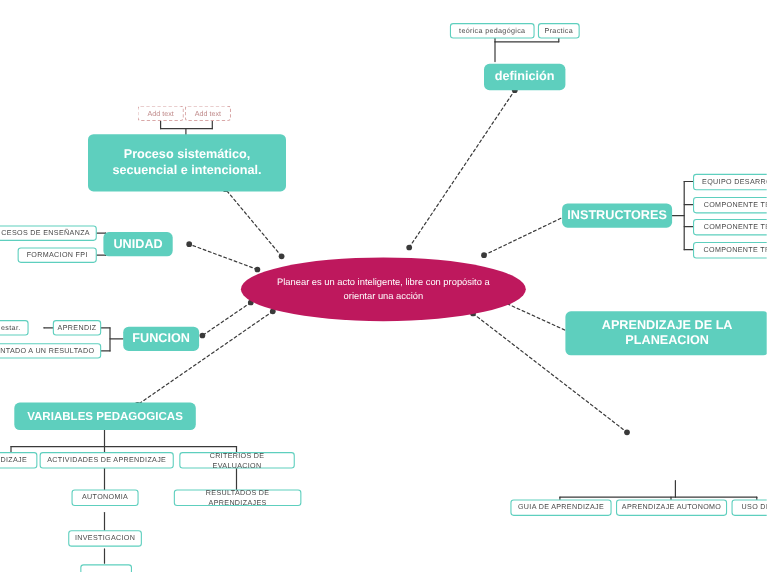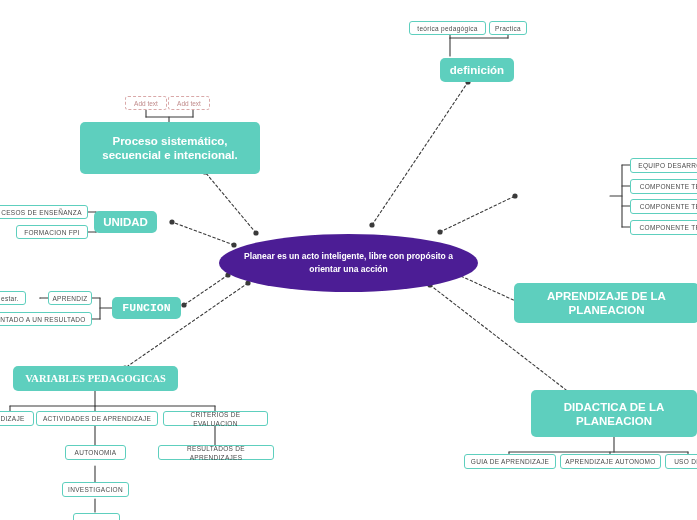--- a/index.html
+++ b/index.html
@@ -30,27 +30,27 @@
   .node {
     position: absolute;
     box-sizing: border-box;
     display: flex;
     align-items: center;
     justify-content: center;
     text-align: center;
   }
   
   .central {
-    background: #4c1d95;
+    background: #be185d;
     border-radius: 50%;
     color: #ffffff;
     font-size: 8.5px;
     line-height: 13px;
     padding: 0 22px;
-    font-weight: bold;
+    font-weight: normal;
   }
   
   .main-node {
     background: #5ecfbe;
     border-radius: 5px;
     color: #ffffff;
     font-weight: bold;
     font-size: 11.5px;
     line-height: 14px;
     padding: 5px 10px;
@@ -194,34 +194,34 @@
   <div class="node main-node" style="left:94px; top:211px; width:63px; height:22px;">
     <span>UNIDAD</span>
   </div>
   <div class="node sub-node" style="left:-5px; top:205px; width:93px; height:14px;">
     <span>CESOS  DE  ENSEÑANZA</span>
   </div>
   <div class="node sub-node" style="left:16px; top:225px; width:72px; height:14px;">
     <span>FORMACION   FPI</span>
   </div>
 
-  <div class="node main-node" style="left:112px; top:297px; width:69px; height:22px;font-family:Liberation Mono, monospace;">
+  <div class="node main-node" style="left:112px; top:297px; width:69px; height:22px;">
     <span>FUNCION</span>
   </div>
   <div class="node sub-node" style="left:-12px; top:291px; width:38px; height:14px;">
     <span>y estar.</span>
   </div>
   <div class="node sub-node" style="left:48px; top:291px; width:44px; height:14px;">
     <span>APRENDIZ</span>
   </div>
   <div class="node sub-node" style="left:-6px; top:312px; width:98px; height:14px;">
     <span>NTADO A UN  RESULTADO</span>
   </div>
 
-  <div class="node main-node small" style="left:13px; top:366px; width:165px; height:25px;font-family:Liberation Serif, serif;">
+  <div class="node main-node small" style="left:13px; top:366px; width:165px; height:25px;">
     <span>VARIABLES  PEDAGOGICAS</span>
   </div>
   <div class="node sub-node" style="left:-14px; top:411px; width:48px; height:15px;">
     <span>NDIZAJE</span>
   </div>
   <div class="node sub-node" style="left:36px; top:411px; width:122px; height:15px;">
     <span>ACTIVIDADES  DE  APRENDIZAJE</span>
   </div>
   <div class="node sub-node" style="left:163px; top:411px; width:105px; height:15px;">
     <span>CRITERIOS  DE  EVALUACION</span>
@@ -232,40 +232,40 @@
   <div class="node sub-node" style="left:158px; top:445px; width:116px; height:15px;">
     <span>RESULTADOS DE  APRENDIZAJES</span>
   </div>
   <div class="node sub-node" style="left:62px; top:482px; width:67px; height:15px;">
     <span>INVESTIGACION</span>
   </div>
   <div class="node sub-node" style="left:73px; top:513px; width:47px; height:15px;">
     <span></span>
   </div>
 
+  <div class="node main-node" style="left:511px; top:185px; width:100px; height:22px;">
+    <span>INSTRUCTORES</span>
+  </div>
   <div class="node sub-node" style="left:630px; top:158px; width:80px; height:15px;">
     <span>EQUIPO  DESARRO</span>
   </div>
   <div class="node sub-node" style="left:630px; top:179px; width:80px; height:15px;">
     <span>COMPONENTE   TE</span>
   </div>
   <div class="node sub-node" style="left:630px; top:199px; width:80px; height:15px;">
     <span>COMPONENTE   TE</span>
   </div>
   <div class="node sub-node" style="left:630px; top:220px; width:80px; height:15px;">
     <span>COMPONENTE  TR</span>
   </div>
 
   <div class="node main-node" style="left:514px; top:283px; width:185px; height:40px;">
     <span>APRENDIZAJE  DE LA PLANEACION</span>
   </div>
 
-  <div class="node main-node" style="left:531px; top:390px; width:166px; height:47px;">
-    <span>DIDACTICA  DE LA PLANEACION</span>
-  </div>
   <div class="node sub-node" style="left:464px; top:454px; width:92px; height:15px;">
     <span>GUIA  DE  APRENDIZAJE</span>
   </div>
   <div class="node sub-node" style="left:560px; top:454px; width:101px; height:15px;">
     <span>APRENDIZAJE  AUTONOMO</span>
   </div>
   <div class="node sub-node" style="left:665px; top:454px; width:45px; height:15px;">
     <span>USO DE</span>
   </div>
 

